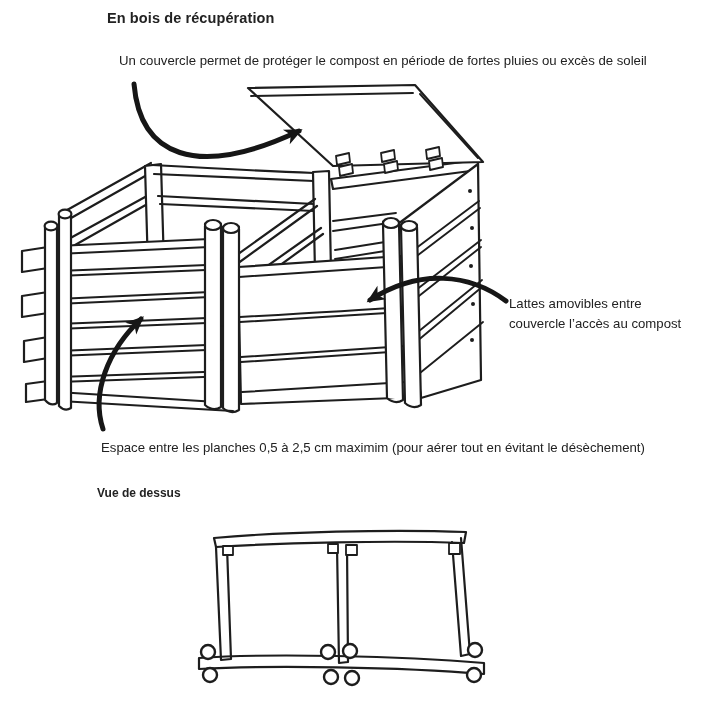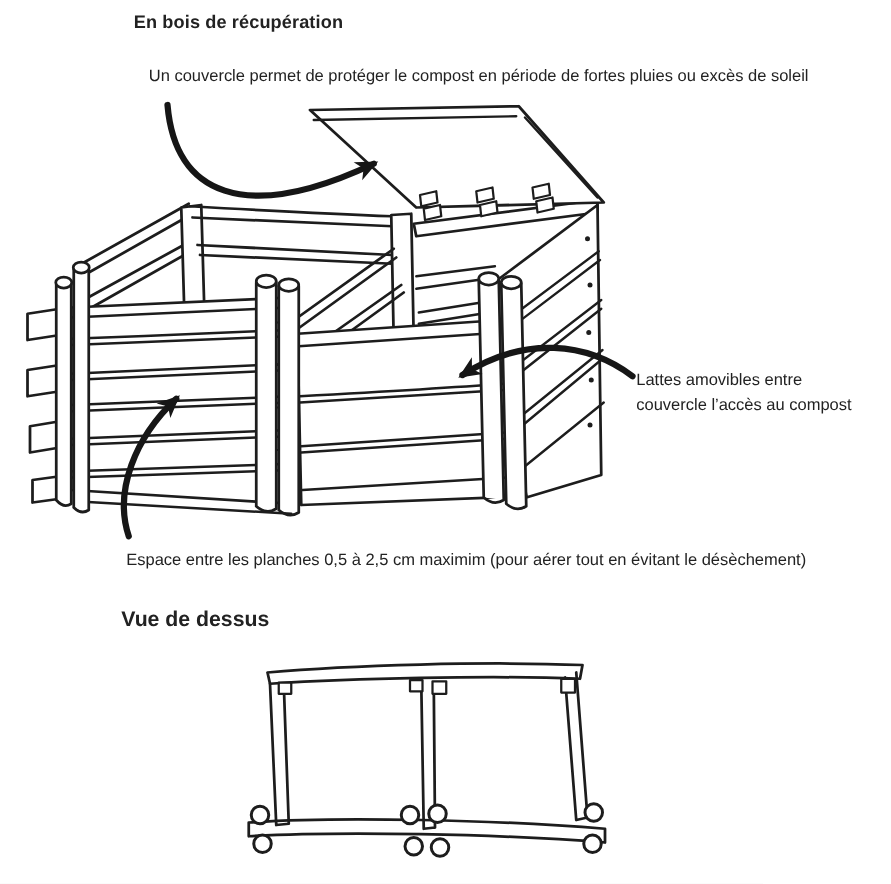--- a/index.html
+++ b/index.html
@@ -9,21 +9,21 @@
     width:713px;height:707px;
     background:#ffffff;
     color:#222222;
     overflow:hidden;
   }
   .txt{position:absolute;white-space:nowrap;color:#222222;}
   .title{left:107px;top:10px;font-size:14.5px;font-weight:bold;letter-spacing:.1px;}
   .note-lid{left:119px;top:53px;font-size:13.2px;}
   .note-slats{left:509px;top:294px;font-size:13.2px;line-height:20px;}
   .note-gap{left:101px;top:429px;font-size:13.2px;margin-top:11px;}
-  .subtitle{left:97px;top:486px;font-size:17px;font-weight:bold;}
+  .subtitle{left:97px;top:486px;font-size:12px;font-weight:bold;}
   svg.sketch{position:absolute;left:0;top:0;pointer-events:none;}
 </style>
 </head>
 <body>
 
 <div class="page">
 
   <div class="txt note-lid">Un couvercle permet de protéger le compost en période de fortes pluies ou excès de soleil</div>
   <div class="txt title">En bois de récupération</div>
   <div class="txt note-slats">

